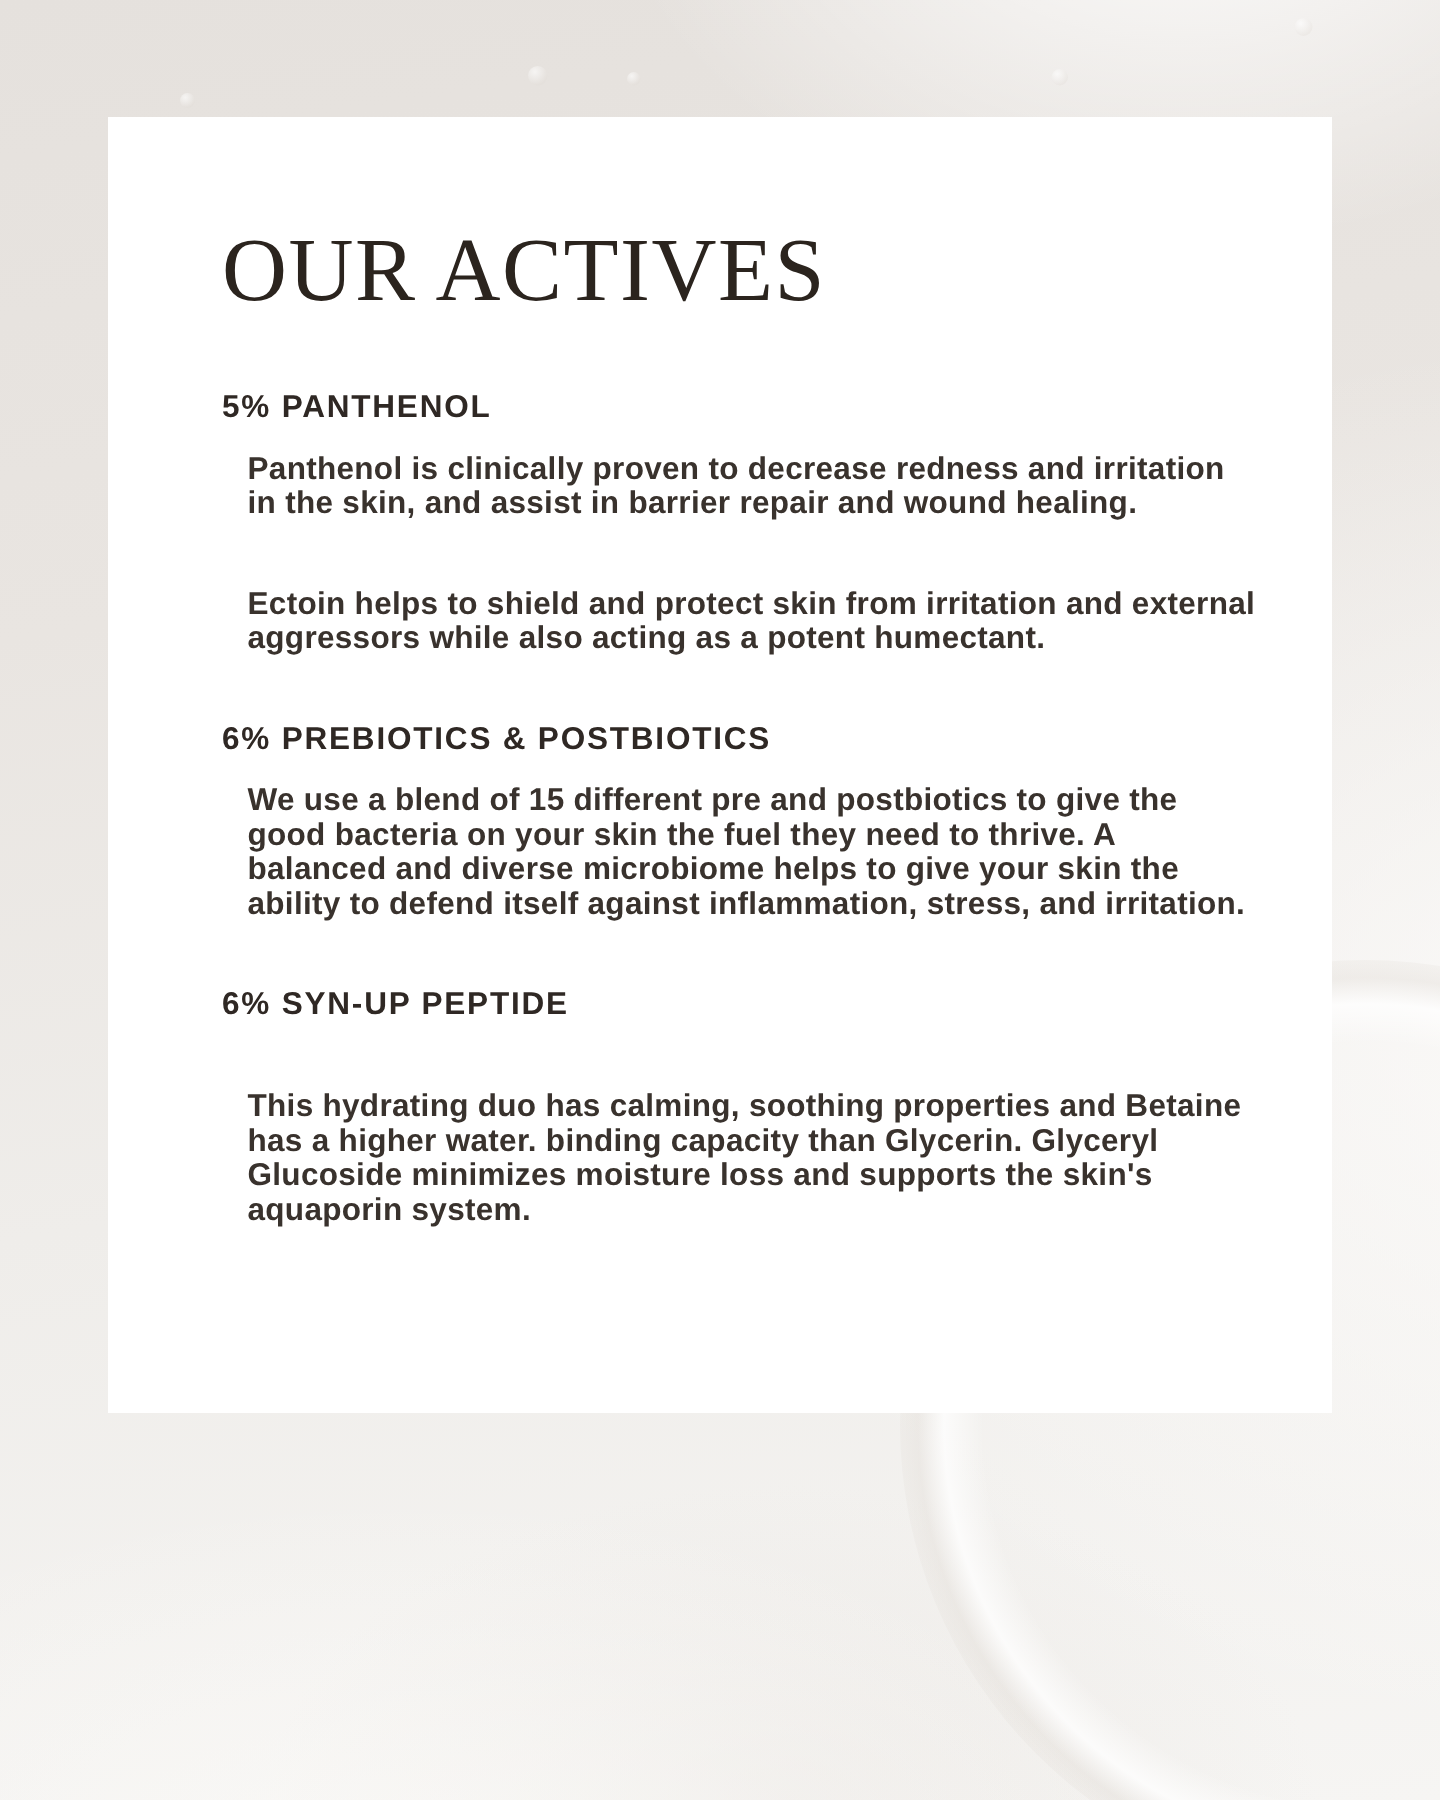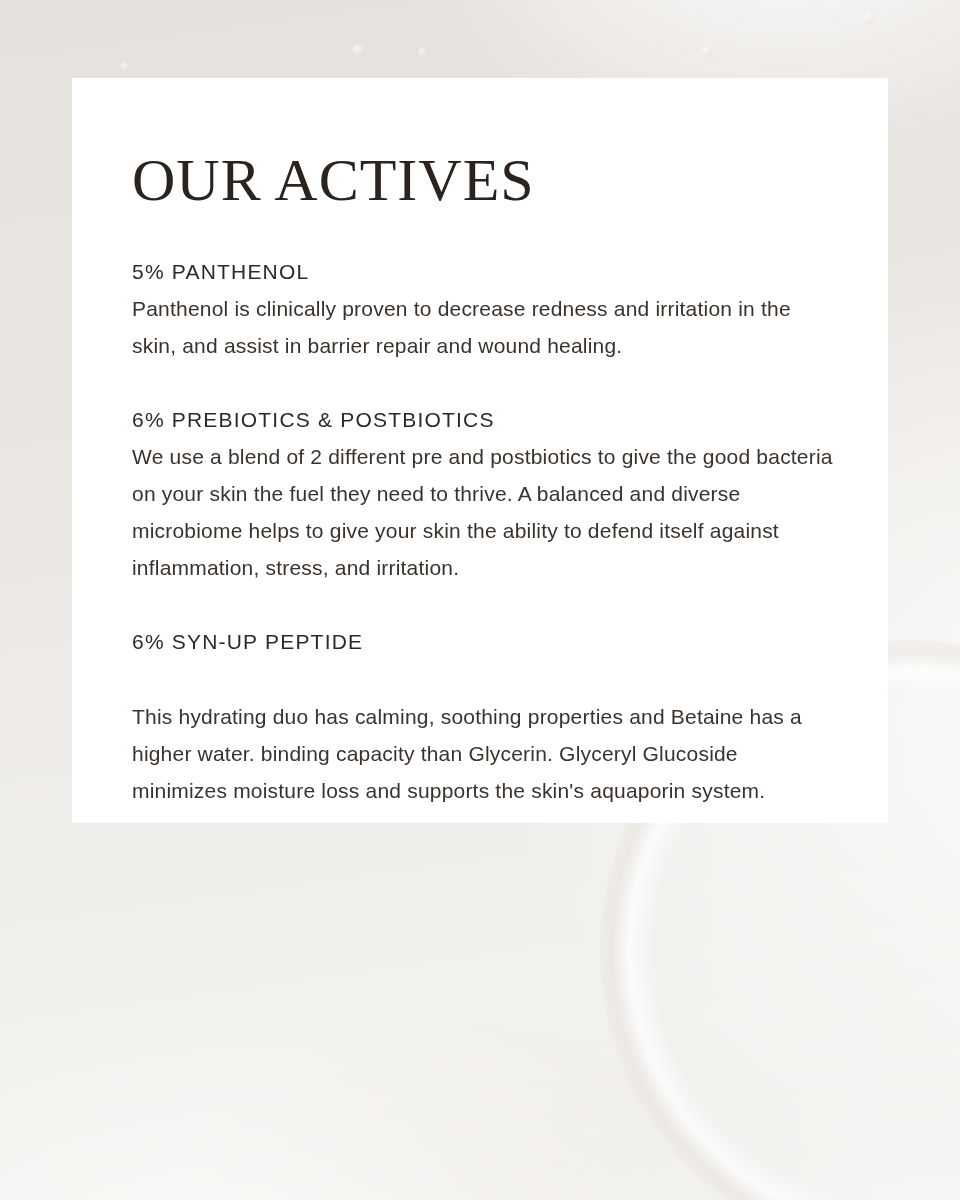--- a/index.html
+++ b/index.html
@@ -50,54 +50,54 @@
     border-radius: 50%;
     background: radial-gradient(circle at 50% 50%, rgba(255,255,255,0) 58%, rgba(255,255,255,0.75) 64%, rgba(226,221,215,0.4) 68%, rgba(226,221,215,0) 74%);
     pointer-events: none;
   }
 
   .card {
     position: absolute;
     left: 72px;
     top: 78px;
     width: 816px;
-    height: 745px;
+    height: 864px;
     background: var(--card-bg);
-    padding: 72px 60px;
+    padding: 72px 76px;
   }
 
   .title {
     font-family: "Liberation Serif", "DejaVu Serif", serif;
     font-weight: 400;
     font-size: 60px;
     line-height: 1;
     letter-spacing: 1px;
     color: var(--title-text);
     margin: 0 0 50px 0;
   }
 
   .section { width: 706px; margin: 0 0 44px 0; }
   .section:last-child { margin-bottom: 0; }
 
   .section-heading {
     font-size: 21px;
-    font-weight: 400;
+    font-weight: 700;
     letter-spacing: 1.2px;
     color: var(--heading-text);
     margin: 0 0 6px 0;
     line-height: 1.15;
   }
 
   .section-body {
     font-size: 21px;
-    font-weight: 400;
+    font-weight: 700;
     letter-spacing: 0.2px;
     color: var(--body-text);
-    line-height: 37px;
-    margin: 0;
+    line-height: 23px;
+    margin: 17px;
   }
 </style>
 </head>
 <body>
 
 <div class="bubble b1"></div>
 <div class="bubble b2"></div>
 <div class="bubble b3"></div>
 <div class="bubble b4"></div>
 <div class="bubble b5"></div>
@@ -106,25 +106,26 @@
 
 <main class="card">
   <h1 class="title">OUR ACTIVES</h1>
   <div id="sections-list">
   <section class="section">
     <h2 class="section-heading">5% PANTHENOL</h2>
     <p class="section-body">Panthenol is clinically proven to decrease redness and irritation in the skin, and assist in barrier repair and wound healing.</p>
   </section>
 
   <section class="section">
+    <p class="section-body">Ectoin helps to shield and protect skin from irritation and external aggressors while also acting as a potent humectant.</p>
   </section>
 
   <section class="section">
     <h2 class="section-heading">6% PREBIOTICS &amp; POSTBIOTICS</h2>
-    <p class="section-body">We use a blend of 2 different pre and postbiotics to give the good bacteria on your skin the fuel they need to thrive. A balanced and diverse microbiome helps to give your skin the ability to defend itself against inflammation, stress, and irritation.</p>
+    <p class="section-body">We use a blend of 15 different pre and postbiotics to give the good bacteria on your skin the fuel they need to thrive. A balanced and diverse microbiome helps to give your skin the ability to defend itself against inflammation, stress, and irritation.</p>
   </section>
 
   <section class="section">
     <h2 class="section-heading">6% SYN-UP PEPTIDE</h2>
   </section>
 
   <section class="section">
     <p class="section-body">This hydrating duo has calming, soothing properties and Betaine has a higher water. binding capacity than Glycerin. Glyceryl Glucoside minimizes moisture loss and supports the skin's aquaporin system.</p>
   </section>
 </div>

